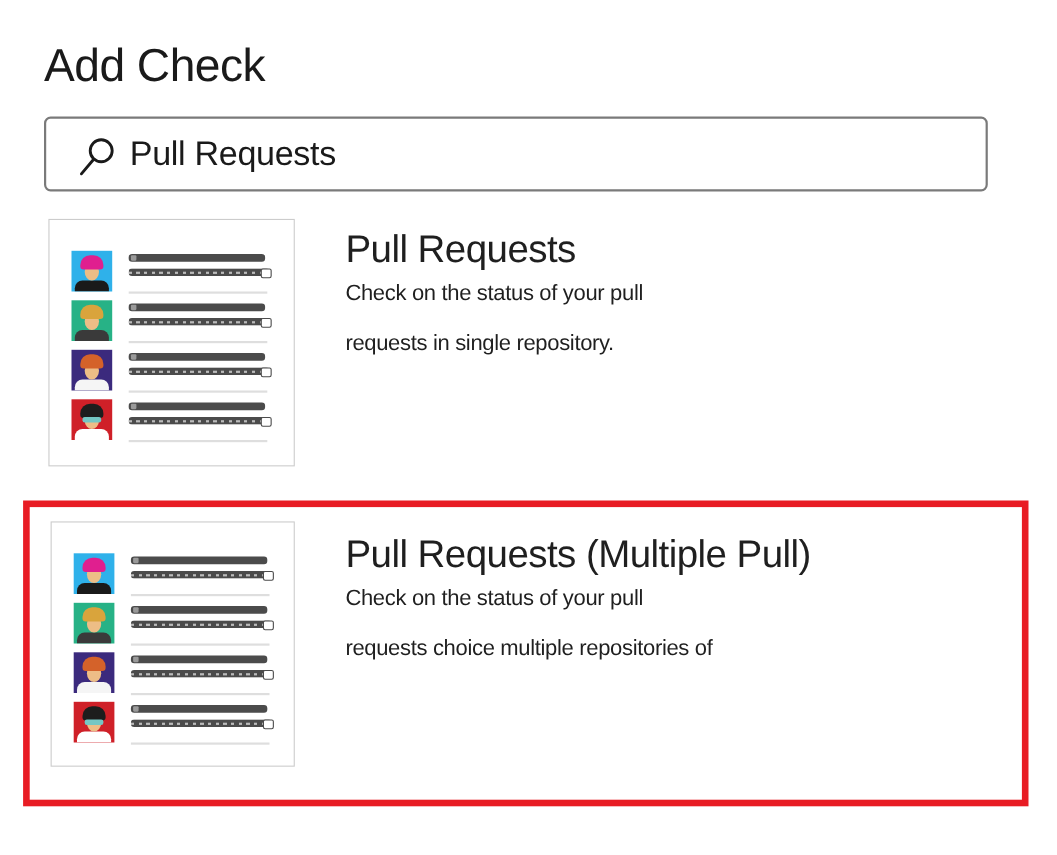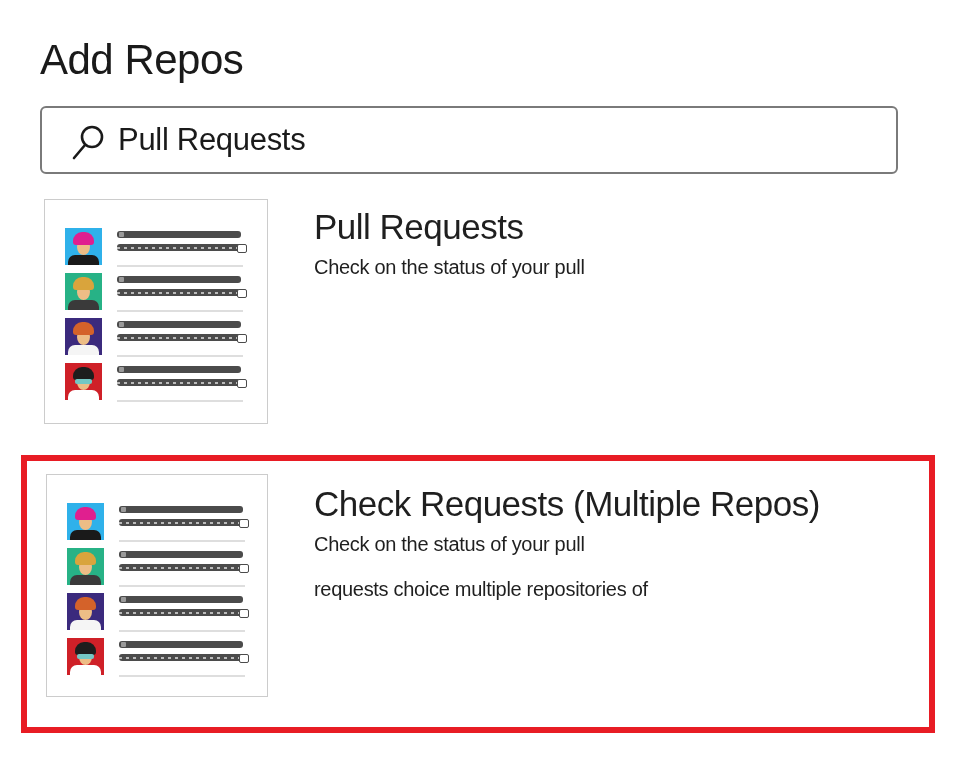--- a/index.html
+++ b/index.html
@@ -68,21 +68,21 @@
   }
   .pr-bar1::before { content:""; position:absolute; left:2px; top:1px; width:5px; height:5px; background:#9a9a9a; border-radius:1px; }
   .pr-bar2::after { content:""; position:absolute; right:-2px; top:0; width:8px; height:7px; background:#fff; border:1.5px solid var(--bar-dark,#4b4b4b); border-radius:2px; }
   .pr-sep { position:absolute; left:52px; top:37px; width:126px; height:1.5px; background:#dedede; }
 </style>
 </head>
 <body>
 
 <div class="page">
 
-  <div class="page-title">Add Repos</div>
+  <div class="page-title">Add Check</div>
 
   <div class="searchbox">
     <svg class="search-icon" viewBox="0 0 38 38">
       <circle cx="22" cy="14" r="10" fill="none" stroke="#1a1a1a" stroke-width="2.6"></circle>
       <line x1="15" y1="22" x2="4" y2="35" stroke="#1a1a1a" stroke-width="2.6" stroke-linecap="round"></line>
     </svg>
     <input class="search-input" type="text" value="Pull Requests" style="">
   </div>
 
   <div class="card">
@@ -125,20 +125,21 @@
             <div class="glasses" style="background: rgb(116, 199, 196);"></div>
           </div>
           <div class="pr-bar1"></div>
           <div class="pr-bar2"></div>
           <div class="pr-sep"></div>
         </div>
       </div>
     <div class="card-title card1-title">Pull Requests</div>
     <div class="card-desc card1-desc">
       <div>Check on the status of your pull</div>
+      <div>requests in single repository.</div>
     </div>
   </div>
 
   <div class="highlight-box"></div>
   <div class="card">
     <div class="thumb card2-thumb">
         <div class="pr-row" style="top: 28px;">
           <div class="pr-avatar" style="background: rgb(47, 177, 234);">
             <div class="body" style="background: rgb(26, 26, 26);"></div>
             <div class="face"></div>
@@ -173,20 +174,20 @@
             <div class="body" style="background: rgb(255, 255, 255);"></div>
             <div class="face"></div>
             <div class="hat" style="background: rgb(29, 29, 29);"></div>
             <div class="glasses" style="background: rgb(116, 199, 196);"></div>
           </div>
           <div class="pr-bar1"></div>
           <div class="pr-bar2"></div>
           <div class="pr-sep"></div>
         </div>
       </div>
-    <div class="card-title card2-title">Check Requests (Multiple Repos)</div>
+    <div class="card-title card2-title">Pull Requests (Multiple Pull)</div>
     <div class="card-desc card2-desc">
       <div>Check on the status of your pull</div>
       <div>requests choice multiple repositories of</div>
     </div>
   </div>
 
 </div>
 
 </body></html>

